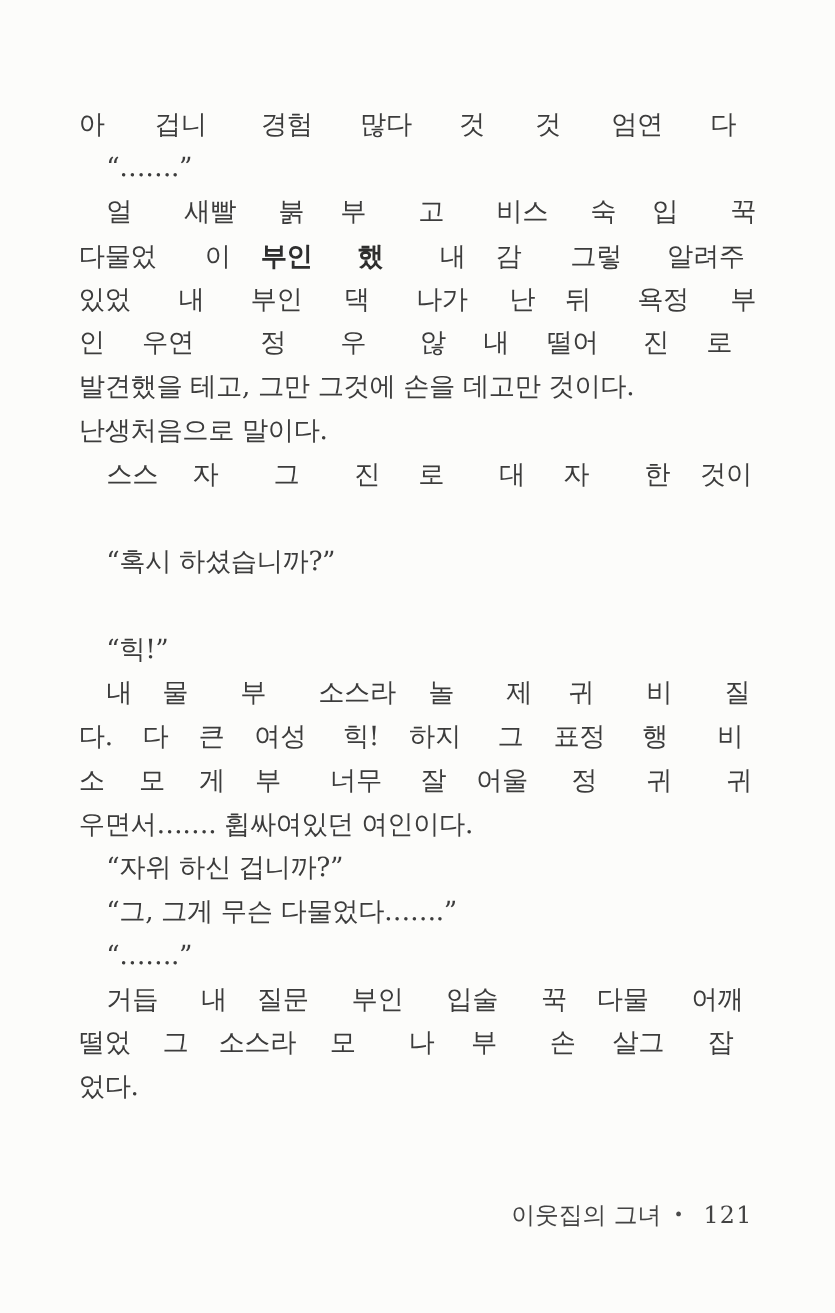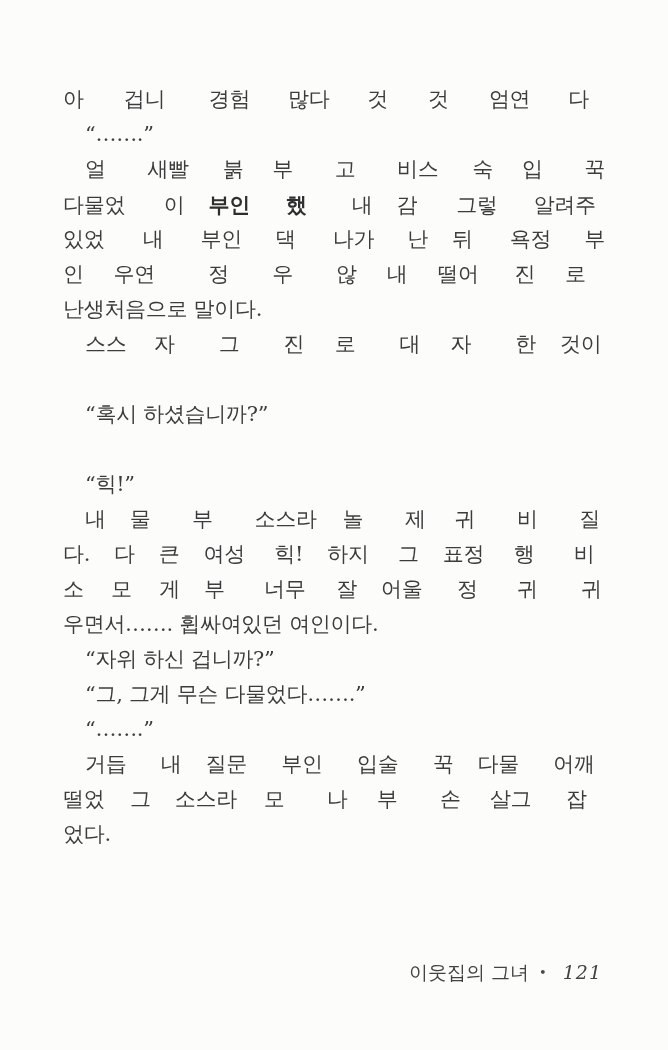--- a/index.html
+++ b/index.html
@@ -59,21 +59,20 @@
     white-space: nowrap;
   }
   .footer .bullet {
     font-size: 13px;
     margin: 0 16px 0 10px;
     vertical-align: 2px;
     color: #4a4a4a;
   }
   .footer .page-number {
     letter-spacing: 1px;
-    font-style: italic;
   }
 </style>
 </head>
 <body>
 
 <div class="page">
   <div class="text-block">
       <div class="line justify">
         <span>아닐</span>
         <span>겁니다.</span>
@@ -121,20 +120,21 @@
         <span>인은</span>
         <span>우연치…….</span>
         <span>정말로</span>
         <span>우연치</span>
         <span>않게</span>
         <span>내가</span>
         <span>떨어트린</span>
         <span>진동</span>
         <span>로터를</span>
       </div>
+      <div class="line plain"><span>발견했을 테고, 그만 그것에 손을 데고만 것이다.</span></div>
       <div class="line plain"><span>난생처음으로 말이다.</span></div>
       <div class="line justify indent">
         <span>스스로,</span>
         <span>자신의</span>
         <span>그곳에</span>
         <span>진동</span>
         <span>로터를</span>
         <span>대고</span>
         <span>자위를</span>
         <span>한</span>

